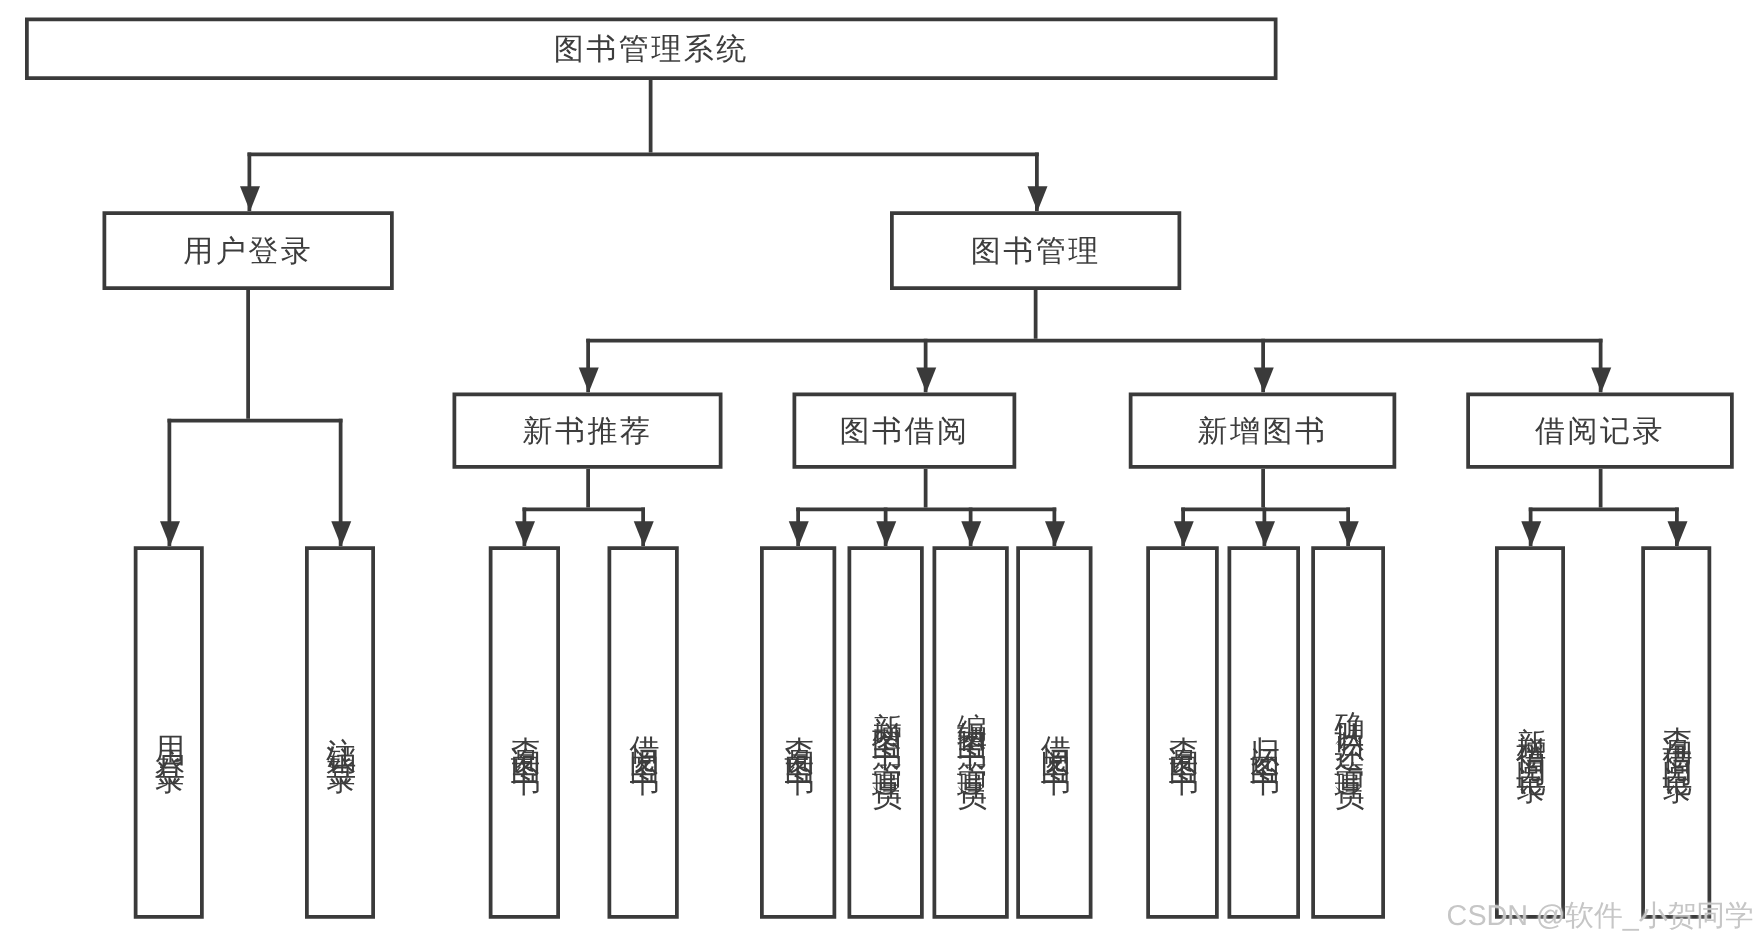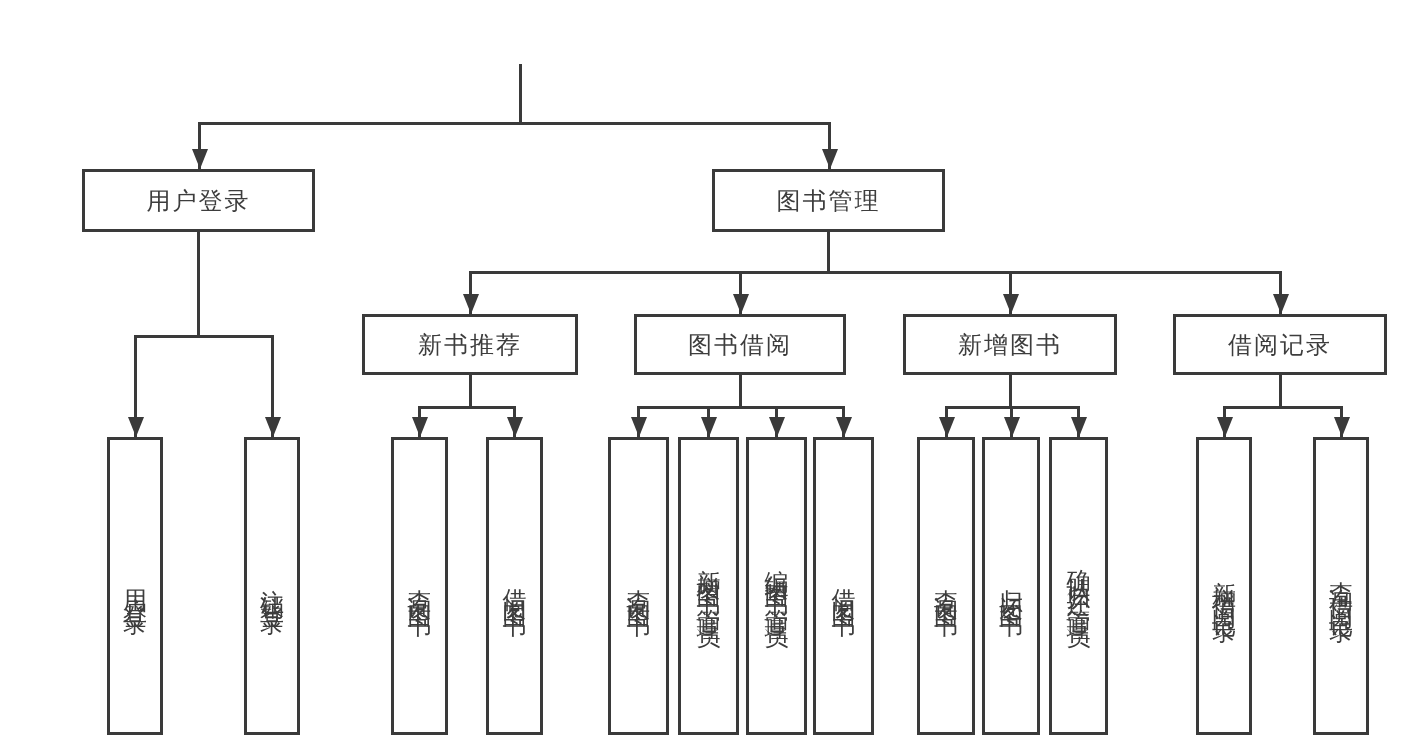--- a/index.html
+++ b/index.html
@@ -34,26 +34,27 @@
     position:absolute;right:2px;bottom:3px;font-size:23px;line-height:1;
     color:var(--watermark);z-index:5;white-space:nowrap;
     text-shadow:0 0 2px #ffffff;
   }
 </style>
 </head>
 <body>
 
 <div id="canvas">
 
+  <div class="hnode" style="left:20px;top:14px;width:1002px;height:50px">图书管理系统</div>
 
   <div class="hnode" style="left:82px;top:169px;width:233px;height:63px">用户登录</div>
   <div class="hnode" style="left:362px;top:314px;width:216px;height:61px">新书推荐</div>
 
   <div class="hnode" style="left:712px;top:169px;width:233px;height:63px">图书管理</div>
-  <div class="hnode" style="left:634px;top:314px;width:212px;height:61px">图书借阅</div>
+  <div class="hnode" style="left:634px;top:314px;width:179px;height:61px">图书借阅</div>
   <div class="hnode" style="left:903px;top:314px;width:214px;height:61px">新增图书</div>
   <div class="hnode" style="left:1173px;top:314px;width:214px;height:61px">借阅记录</div>
 
   <div class="vnode" style="left:107px;top:437px;width:56px;height:298px">用户登录</div>
   <div class="vnode" style="left:244px;top:437px;width:56px;height:298px">注销登录</div>
 
   <div class="vnode" style="left:391px;top:437px;width:57px;height:298px">查询图书</div>
   <div class="vnode" style="left:486px;top:437px;width:57px;height:298px">借阅图书</div>
 
   <div class="vnode" style="left:608px;top:437px;width:61px;height:298px">查询图书</div>
@@ -61,20 +62,21 @@
   <div class="vnode" style="left:746px;top:437px;width:61px;height:298px">编辑图书（管理员）</div>
   <div class="vnode" style="left:813px;top:437px;width:61px;height:298px">借阅图书</div>
 
   <div class="vnode" style="left:917px;top:437px;width:58px;height:298px">查询图书</div>
   <div class="vnode" style="left:982px;top:437px;width:58px;height:298px">归还图书</div>
   <div class="vnode" style="left:1049px;top:437px;width:59px;height:298px">确认归还（管理员）</div>
 
   <div class="vnode" style="left:1196px;top:437px;width:56px;height:298px">新增借阅记录</div>
   <div class="vnode" style="left:1313px;top:437px;width:56px;height:298px">查询借阅记录</div>
 
+  <div class="watermark">CSDN @软件_小贺同学</div>
 <div class="cline" style="left: 519px; top: 64px; width: 3px; height: 58px;"></div>
     <div class="cline" style="left: 198px; top: 122px; width: 633px; height: 3px;"></div>
     <div class="cline" style="left: 198px; top: 122px; width: 3px; height: 47px;"></div>
     <div class="cline" style="left: 828px; top: 122px; width: 3px; height: 47px;"></div>
     <div class="cline" style="left: 197px; top: 232px; width: 3px; height: 103px;"></div>
     <div class="cline" style="left: 134px; top: 335px; width: 140px; height: 3px;"></div>
     <div class="cline" style="left: 134px; top: 335px; width: 3px; height: 102px;"></div>
     <div class="cline" style="left: 271px; top: 335px; width: 3px; height: 102px;"></div>
     <div class="cline" style="left: 827px; top: 232px; width: 3px; height: 39px;"></div>
     <div class="cline" style="left: 469px; top: 271px; width: 813px; height: 3px;"></div>

